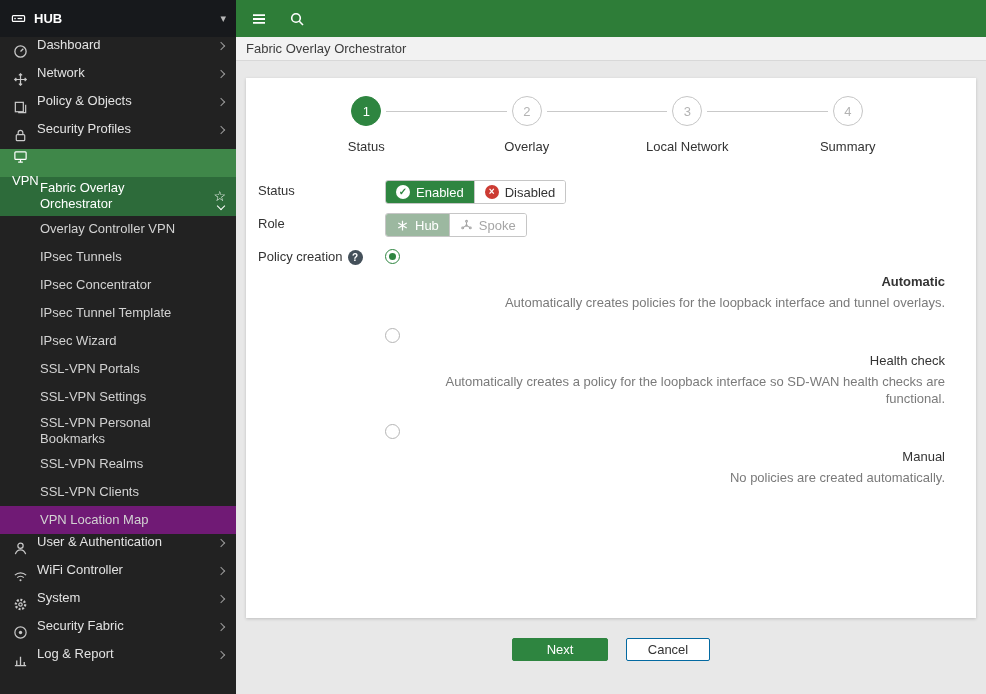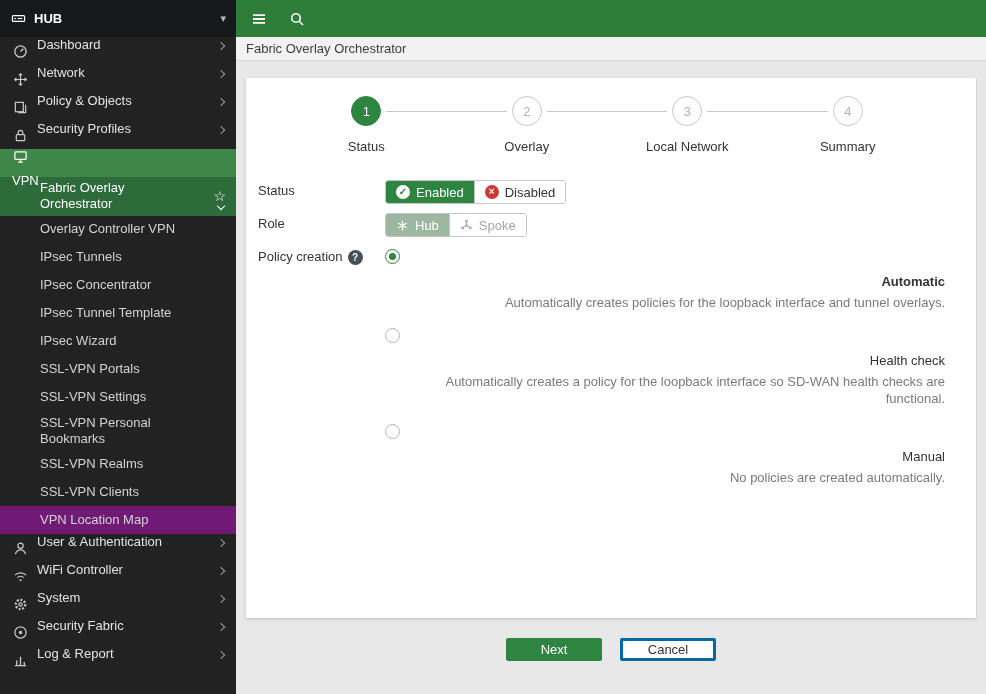--- a/index.html
+++ b/index.html
@@ -66,21 +66,21 @@
   .radio.sel{border-color:var(--green);}
   .radio.sel::after{content:"";position:absolute;inset:3px;border-radius:50%;background:var(--green);}
   .otitle{color:#333;}
   .otitle.b{font-weight:bold;}
   .odesc{color:#7a7a7a;margin-top:5px;max-width:560px;line-height:1.35;}
 
   
   .actions{margin-top:20px;display:flex;gap:18px;justify-content:center;}
   .btn{height:23px;display:flex;align-items:center;justify-content:center;border-radius:2px;cursor:pointer;font-size:13px;}
   .btn.next{width:96px;background:var(--green);border:1px solid var(--green);color:#fff;}
-  .btn.cancel{width:96px;background:#fff;border:3px solid #0369a1;color:#333;}
+  .btn.cancel{width:84px;background:#fff;border:1px solid #0369a1;color:#333;}
 
   svg{display:block;}
 </style>
 </head>
 <body>
 
 <div class="app">
 
   <aside class="sidebar">
     <div class="sb-header">

